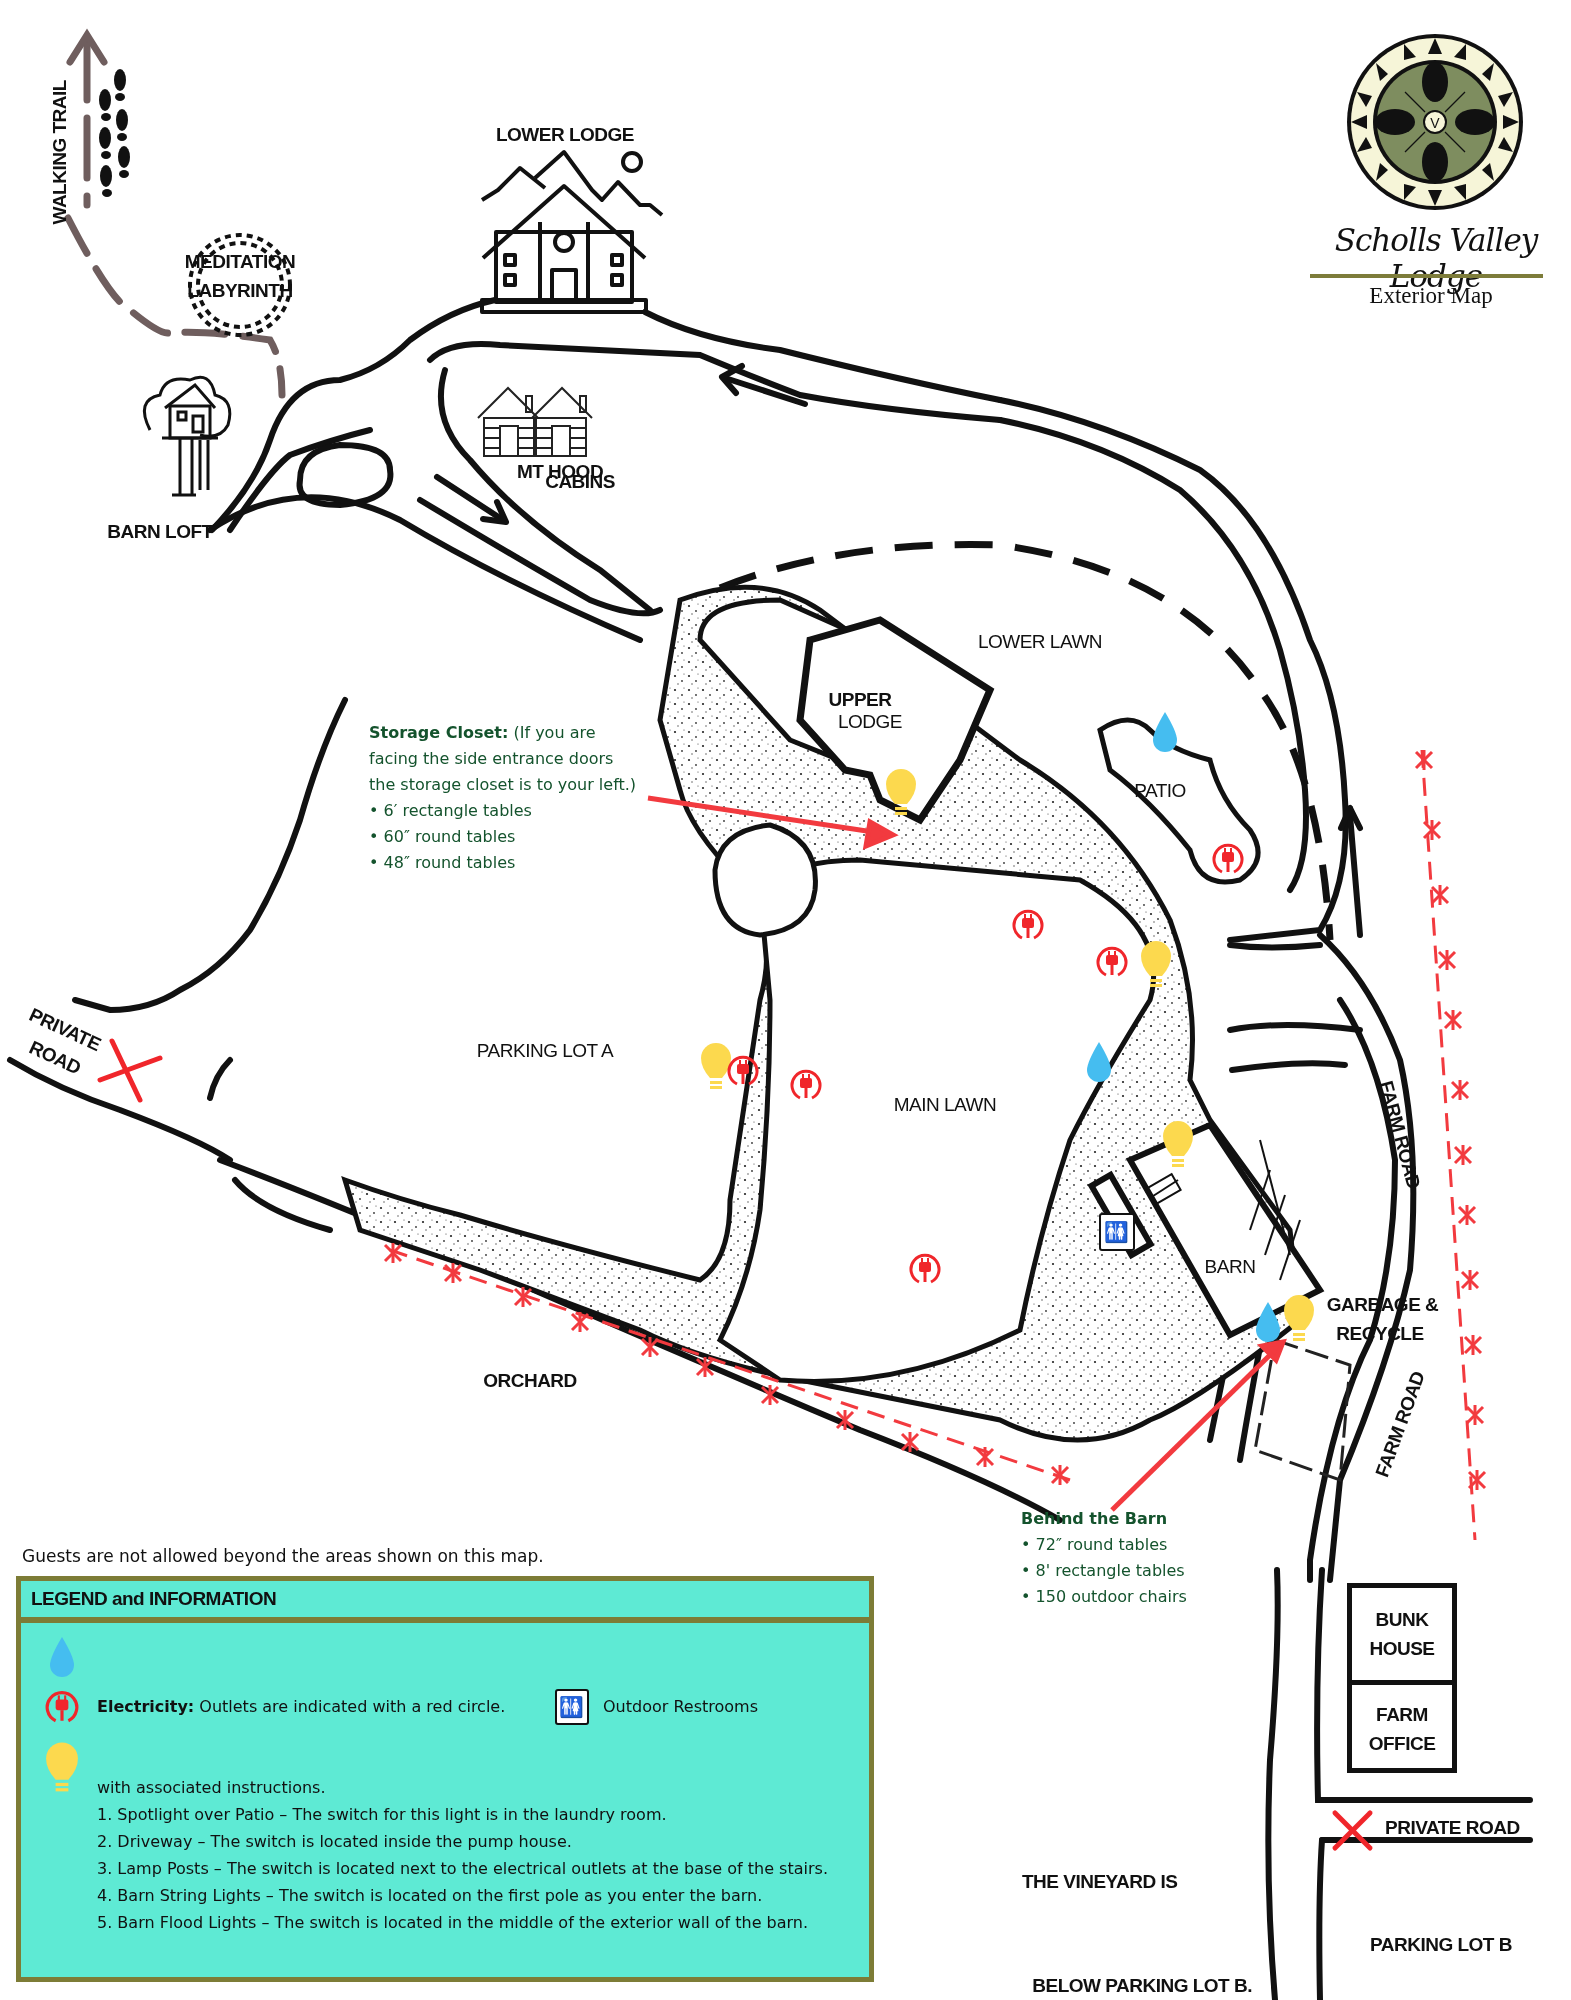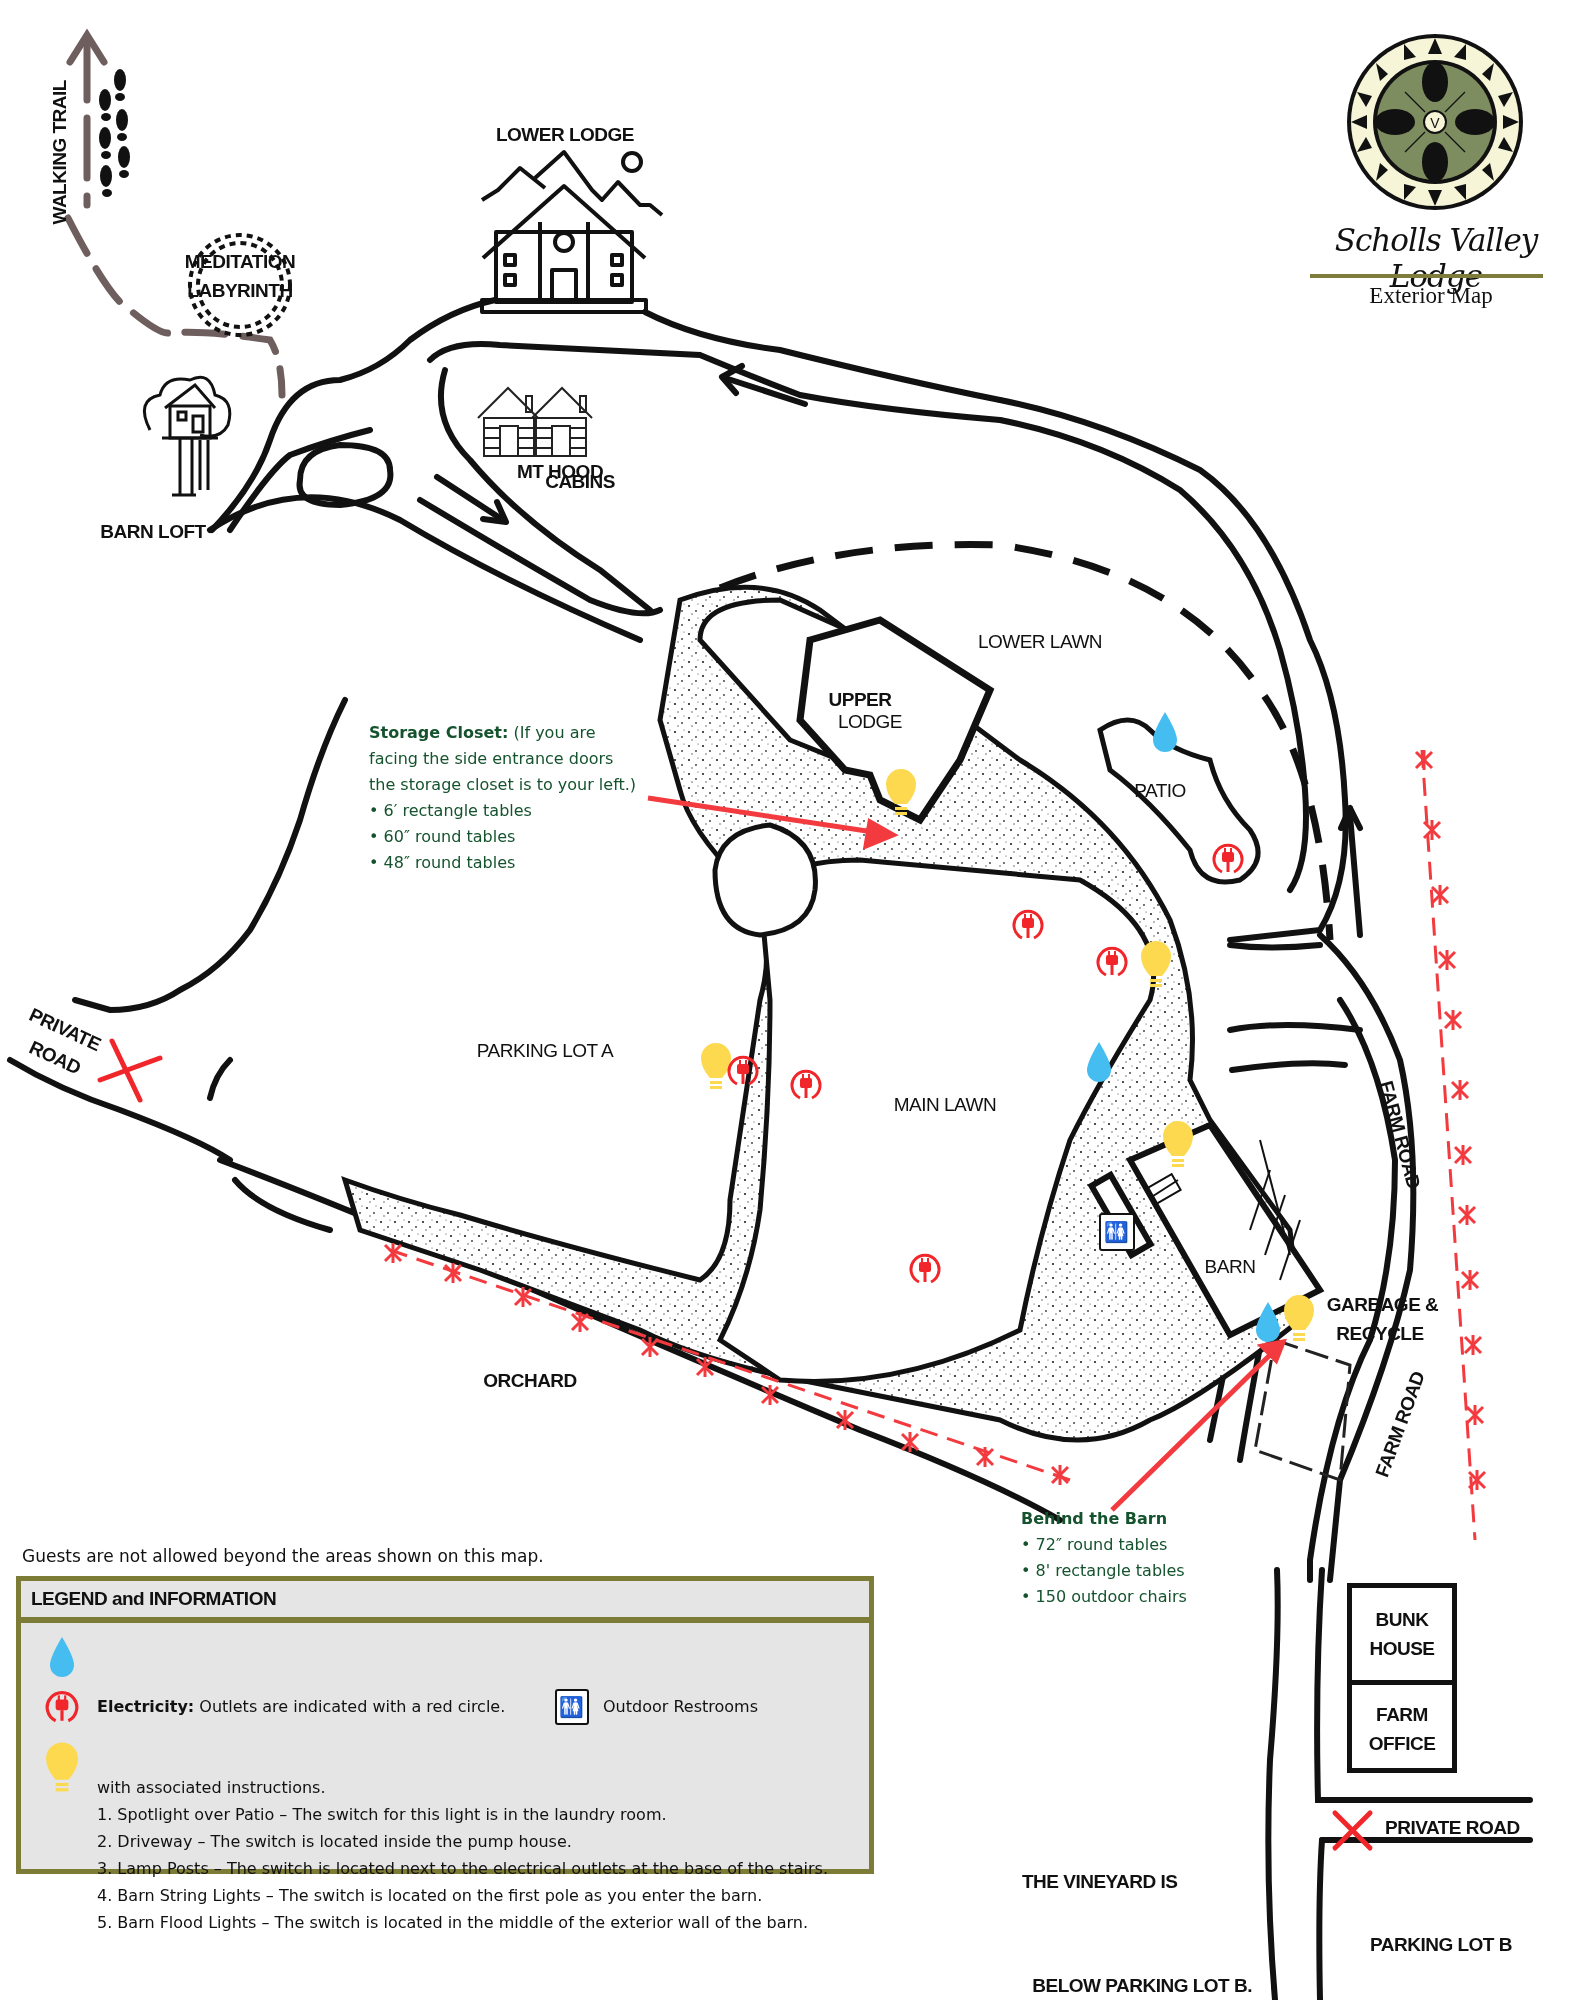--- a/index.html
+++ b/index.html
@@ -9,21 +9,21 @@
   .lbl.light { font-weight:normal; }
   .lbl.rot { transform-origin:center center; }
   .note { position:absolute; font-family:"DejaVu Sans", sans-serif; font-size:16px; line-height:26px; color:#14532d; }
   .note b { font-weight:bold; }
   .note .bullet::before { content:"• "; }
   .logo { position:absolute; left:1300px; top:30px; width:271px; height:300px; }
   .logo-script { position:absolute; left:1305px; top:222px; width:262px; text-align:center; font-family:"DejaVu Serif", serif; font-style:italic; font-size:31px; letter-spacing:-1px; color:#111; }
   .logo-rule { position:absolute; left:1310px; top:274px; width:233px; height:4px; background:#7d7c3a; }
   .logo-sub { position:absolute; left:1300px; top:283px; width:262px; text-align:center; font-family:"Liberation Serif", serif; font-size:23px; color:#111; }
   .guest-note { position:absolute; left:22px; top:1546px; font-family:"DejaVu Sans", sans-serif; font-size:17px; color:#111; }
-  .legend { position:absolute; left:16px; top:1576px; width:858px; height:298px; border:5px solid #7d7c36; box-sizing:border-box; background:#e5e5e5; }
+  .legend { position:absolute; left:16px; top:1576px; width:858px; height:406px; border:5px solid #7d7c36; box-sizing:border-box; background:#5eead4; }
   .legend-head { height:36px; border-bottom:6px solid #7d7c36; font-weight:bold; font-size:19px; letter-spacing:-0.5px; padding-left:10px; line-height:36px; }
   .legend-row { position:absolute; left:0; font-family:"DejaVu Sans", sans-serif; font-size:16px; line-height:27px; color:#111; }
   .legend-row b { font-weight:bold; }
   .legend-icon { position:absolute; }
   .wc { position:absolute; border:2px solid #111; border-radius:3px; background:#fff; display:flex; align-items:center; justify-content:center; font-size:20px; }
   .bunk { position:absolute; left:1347px; top:1583px; width:110px; height:190px; border:5px solid #111; box-sizing:border-box; }
   .bunk-div { position:absolute; left:0; top:92px; width:100%; height:5px; background:#111; }
 </style>
 </head>
 <body>
@@ -321,21 +321,21 @@
 <div class="wc" style="left:1099px;top:1213px;width:32px;height:34px;">🚻</div>
 
 <div class="bunk">
     <div class="bunk-div"></div>
   </div>
 
 <div class="lbl rot" style="left:-6px;top:145px;width:130px;transform:rotate(-90deg);">WALKING TRAIL</div>
 <div class="lbl" style="left:170px;top:247px;width:140px;">MEDITATION</div>
 <div class="lbl" style="left:170px;top:276px;width:140px;">LABYRINTH</div>
 <div class="lbl" style="left:480px;top:120px;width:170px;">LOWER LODGE</div>
-<div class="lbl" style="left:88px;top:517px;width:130px;">BARN LOFT</div>
+<div class="lbl" style="left:95px;top:517px;width:130px;">BARN LOFT</div>
 <div class="lbl" style="left:505px;top:457px;width:110px;">MT HOOD</div>
 <div class="lbl" style="left:505px;top:467px;width:110px;text-align:right;">CABINS</div>
 <div class="lbl light" style="left:960px;top:627px;width:160px;">LOWER LAWN</div>
 <div class="lbl" style="left:815px;top:685px;width:90px;">UPPER</div>
 <div class="lbl light" style="left:825px;top:707px;width:90px;">LODGE</div>
 <div class="lbl light" style="left:1120px;top:776px;width:80px;">PATIO</div>
 <div class="lbl rot" style="left:20px;top:1015px;width:90px;transform:rotate(25deg);">PRIVATE</div>
 <div class="lbl rot" style="left:20px;top:1043px;width:70px;transform:rotate(25deg);">ROAD</div>
 <div class="lbl light" style="left:465px;top:1036px;width:160px;">PARKING LOT A</div>
 <div class="lbl light" style="left:870px;top:1090px;width:150px;">MAIN LAWN</div>

